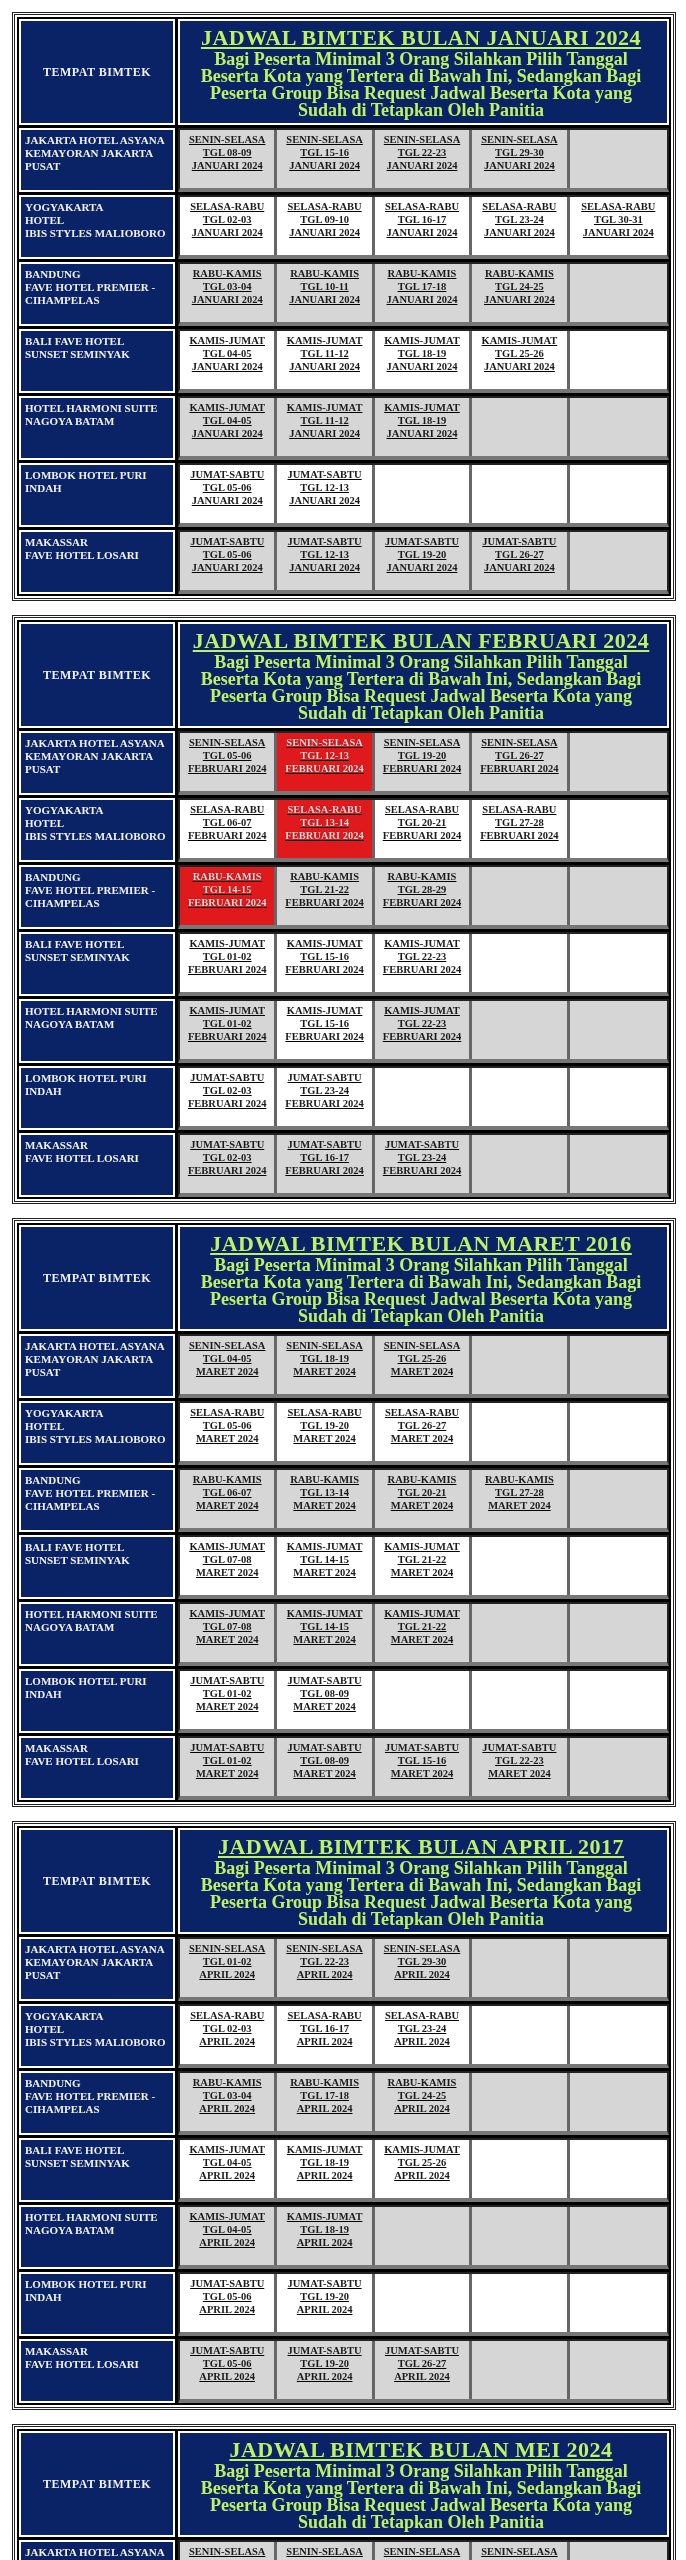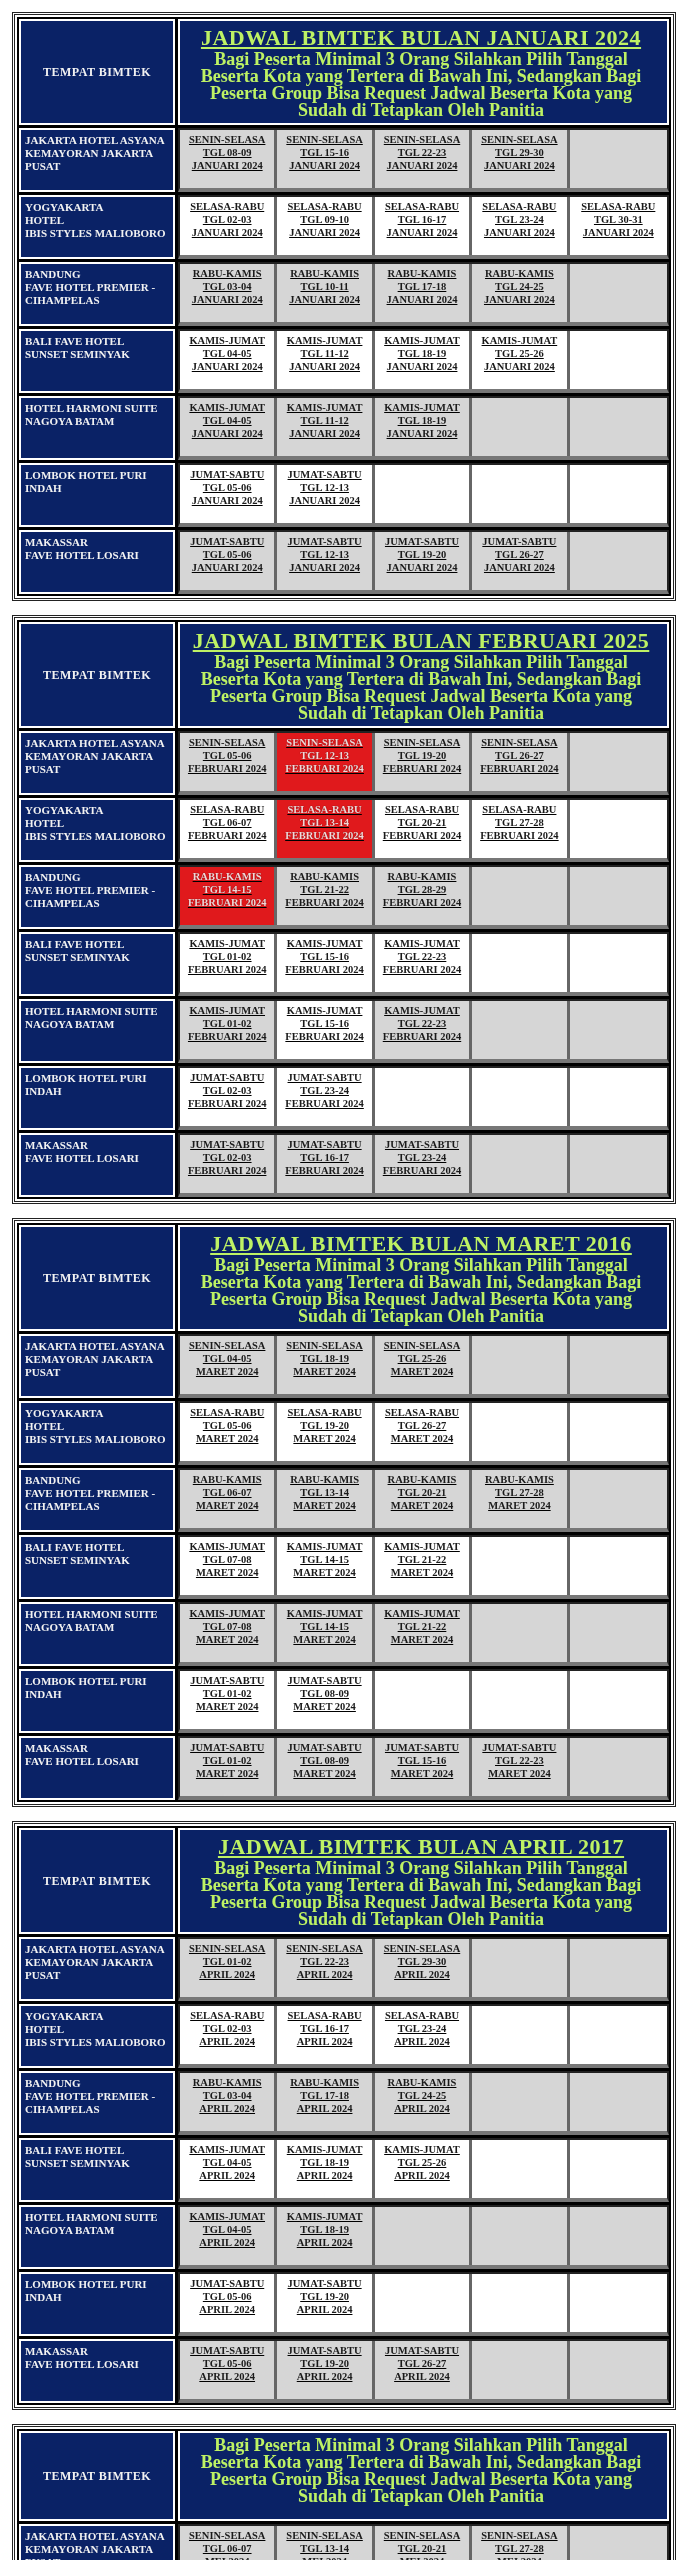--- a/index.html
+++ b/index.html
@@ -202,21 +202,21 @@
 TGL 26-27
 JANUARI 2024</div>
           <div class="cell"></div>
         </div>
       </div>
   </div>
     <div class="month">
     <div class="grid">
       <div class="hdr-left">TEMPAT BIMTEK</div>
       <div class="hdr-right">
-        <div class="hdr-title">JADWAL BIMTEK BULAN FEBRUARI 2025</div>
+        <div class="hdr-title">JADWAL BIMTEK BULAN FEBRUARI 2024</div>
         <div class="hdr-sub">Bagi Peserta Minimal 3 Orang Silahkan Pilih Tanggal Beserta Kota yang Tertera di Bawah Ini, Sedangkan Bagi Peserta Group Bisa Request Jadwal Beserta Kota yang Sudah di Tetapkan Oleh Panitia</div>
       </div>
     <div class="loc">JAKARTA HOTEL ASYANA
 KEMAYORAN JAKARTA
 PUSAT</div>
         <div class="row gray">
           <div class="cell">SENIN-SELASA
 TGL 05-06
 FEBRUARI 2024</div>
           <div class="cell booked">SENIN-SELASA
@@ -553,20 +553,21 @@
 APRIL 2024</div>
           <div class="cell"></div>
           <div class="cell"></div>
         </div>
       </div>
   </div>
     <div class="month">
     <div class="grid">
       <div class="hdr-left">TEMPAT BIMTEK</div>
       <div class="hdr-right">
+        <div class="hdr-title">JADWAL BIMTEK BULAN MEI 2024</div>
         <div class="hdr-sub">Bagi Peserta Minimal 3 Orang Silahkan Pilih Tanggal Beserta Kota yang Tertera di Bawah Ini, Sedangkan Bagi Peserta Group Bisa Request Jadwal Beserta Kota yang Sudah di Tetapkan Oleh Panitia</div>
       </div>
     <div class="loc">JAKARTA HOTEL ASYANA
 KEMAYORAN JAKARTA
 PUSAT</div>
         <div class="row gray">
           <div class="cell">SENIN-SELASA
 TGL 06-07
 MEI 2024</div>
           <div class="cell">SENIN-SELASA

